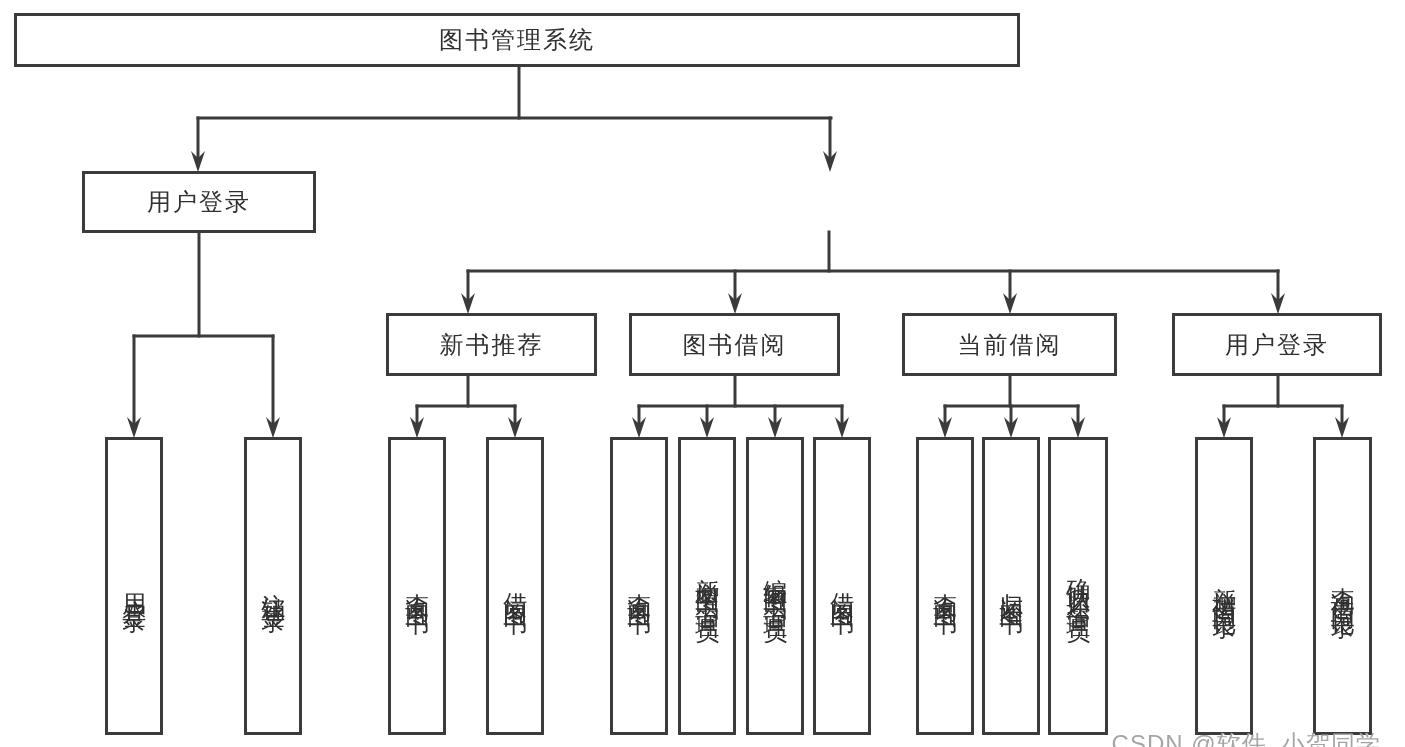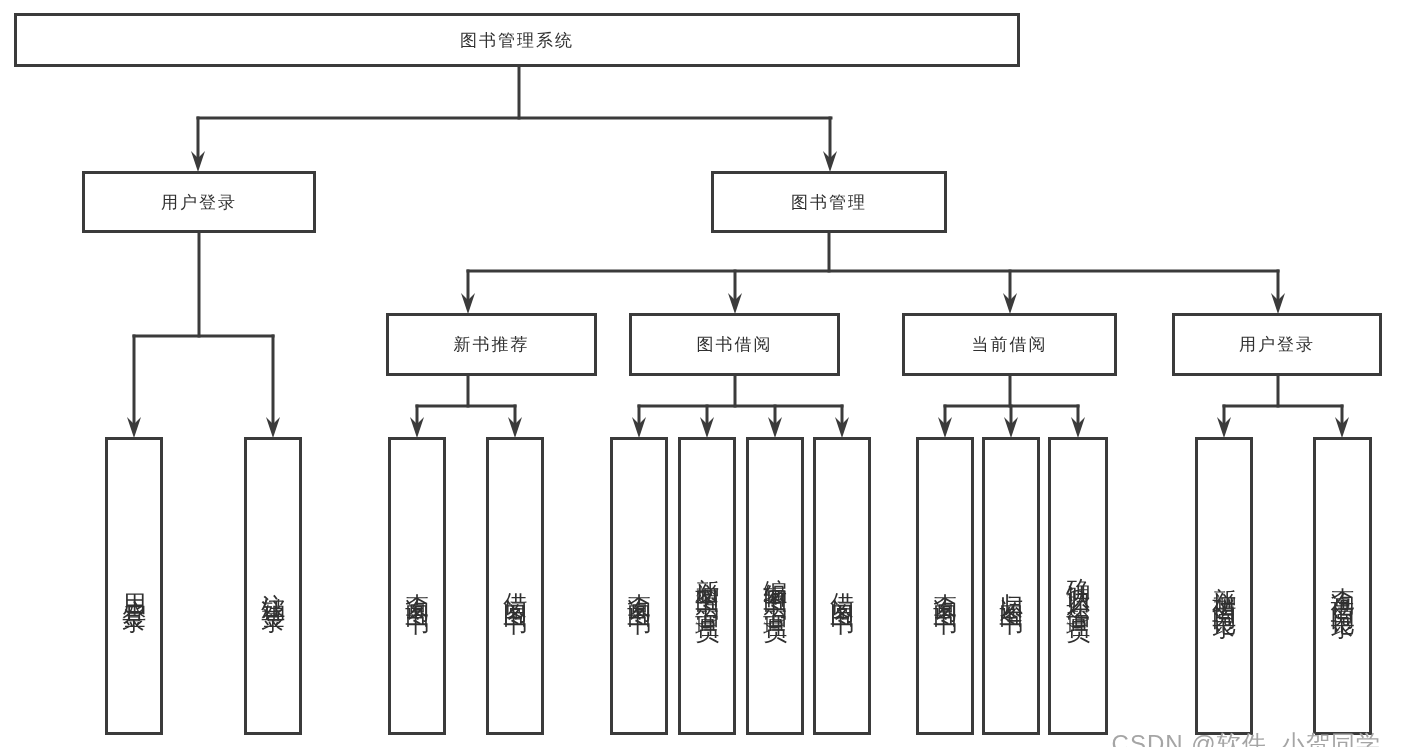--- a/index.html
+++ b/index.html
@@ -6,21 +6,21 @@
   .canvas{
     position:relative;width:1405px;height:747px;background:var(--bg,#ffffff);
     font-family:"Liberation Sans","DejaVu Sans",sans-serif;overflow:hidden;
   }
   #connectors{position:absolute;left:0;top:0;z-index:0;}
   .node{
     position:absolute;box-sizing:border-box;border:3px solid var(--line,#3b3b3b);
     background:#ffffff;display:flex;align-items:center;justify-content:center;
     color:var(--text,#303030);z-index:1;
   }
-  .hnode{font-size:17px;letter-spacing:2px;font-weight:400;}
+  .hnode{font-size:24px;letter-spacing:2px;font-weight:400;}
   .vnode{top:437px;height:298px;width:58px;}
   .vnode span{
     writing-mode:vertical-rl;text-orientation:mixed;font-size:24px;
     letter-spacing:6px;line-height:1.1;white-space:nowrap;color:var(--text,#303030);
   }
   .watermark{
     position:absolute;right:24px;top:708px;z-index:2;font-size:24px;
     color:var(--wm,#a5a5a5);letter-spacing:1px;
     text-shadow:1px 1px 0 #ffffff;
     margin-top:20px;
@@ -86,23 +86,20 @@
       <polygon points="1335,417 1342,424 1349,417 1342,438" fill="#3b3b3b"></polygon>
     </svg>
 
   <div class="node hnode" style="left:14px;top:13px;width:1006px;height:54px;">
     <span>图书管理系统</span>
   </div>
 
   <div class="node hnode" style="left:82px;top:171px;width:234px;height:62px;">
     <span>用户登录</span>
   </div>
-  <div class="node hnode" style="left:711px;top:171px;width:236px;height:62px;">
-    <span>图书管理</span>
-  </div>
 
   <div class="node hnode" style="left:362px;top:313px;width:211px;height:63px;margin-left:24px;">
     <span>新书推荐</span>
   </div>
   <div class="node hnode" style="left:629px;top:313px;width:211px;height:63px;">
     <span>图书借阅</span>
   </div>
   <div class="node hnode" style="left:902px;top:313px;width:215px;height:63px;">
     <span>当前借阅</span>
   </div>

